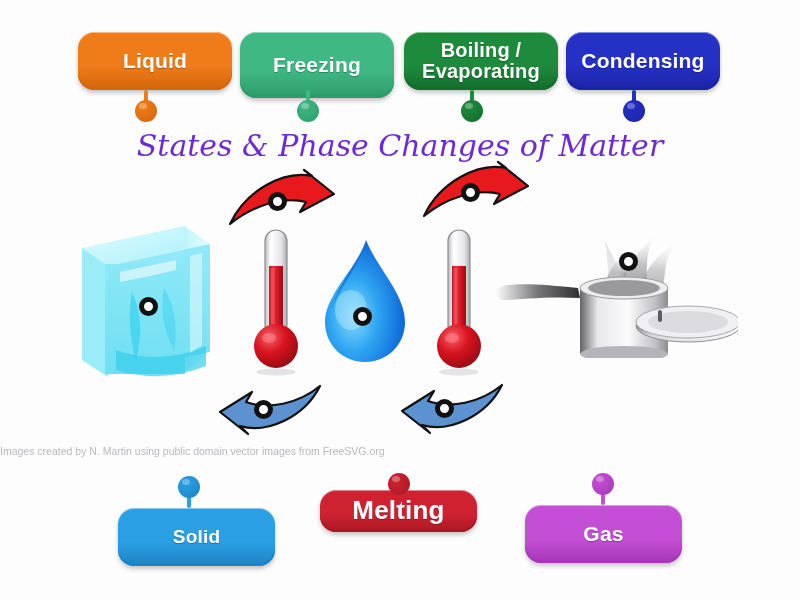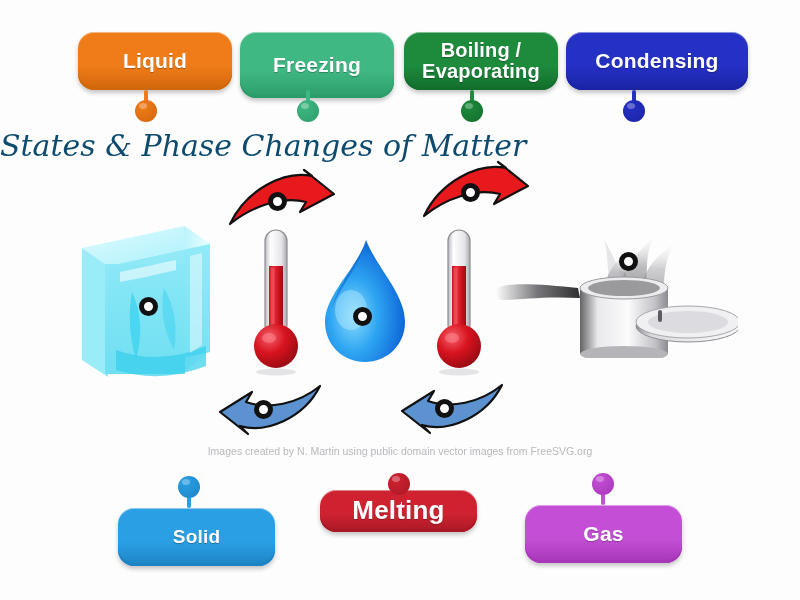--- a/index.html
+++ b/index.html
@@ -70,34 +70,34 @@
     border-radius: 50%;
     background: rgba(255,255,255,.30);
   }
 
   
   #title {
     position: absolute;
     left: 0;
     top: 128;
     width: 800px;
+    text-align: center;
     font-family: "DejaVu Serif", serif;
     font-size: 30px;
     font-style: italic;
-    color: #0c4a6e;
+    color: #6d28d9;
     white-space: nowrap;
   }
 
   
   #attribution {
     position: absolute;
     left: 0;
     top: 445px;
     width: 800px;
-    text-align: center;
     font-size: 10.5px;
     color: #b9b9bd;
   }
 
   
   .ring {
     position: absolute;
     width: 19px;
     height: 19px;
     border-radius: 50%;
@@ -131,21 +131,21 @@
         <div class="knob" style="background: radial-gradient(circle at 34% 30%, rgb(63, 184, 131), rgb(45, 156, 107)); top: 10px;"></div>
       </div>
       <div class="chip" style="left: 404px; top: 32px; width: 154px; height: 58px; font-size: 20px; background: linear-gradient(rgb(30, 138, 60) 0%, rgb(30, 138, 60) 58%, rgb(18, 110, 44) 100%); box-shadow: rgba(255, 255, 255, 0.45) 0px 1px 0px inset, rgb(18, 110, 44) 0px -3px 0px inset, rgba(0, 0, 0, 0.22) 0px 3px 4px;">
         <span class="chip-label">Boiling /
 Evaporating</span>
       </div>
       <div class="pin" style="left: 461px; top: 90px; height: 32px;">
         <div class="stem" style="background: rgb(30, 138, 60); top: 0px; height: 14px;"></div>
         <div class="knob" style="background: radial-gradient(circle at 34% 30%, rgb(30, 138, 60), rgb(18, 110, 44)); top: 10px;"></div>
       </div>
-      <div class="chip" style="left: 566px; top: 32px; width: 182px; height: 58px; font-size: 21px; background: linear-gradient(rgb(37, 48, 196) 0%, rgb(37, 48, 196) 58%, rgb(26, 35, 166) 100%); box-shadow: rgba(255, 255, 255, 0.45) 0px 1px 0px inset, rgb(26, 35, 166) 0px -3px 0px inset, rgba(0, 0, 0, 0.22) 0px 3px 4px;">
+      <div class="chip" style="left: 566px; top: 32px; width: 154px; height: 58px; font-size: 21px; background: linear-gradient(rgb(37, 48, 196) 0%, rgb(37, 48, 196) 58%, rgb(26, 35, 166) 100%); box-shadow: rgba(255, 255, 255, 0.45) 0px 1px 0px inset, rgb(26, 35, 166) 0px -3px 0px inset, rgba(0, 0, 0, 0.22) 0px 3px 4px;">
         <span class="chip-label">Condensing</span>
       </div>
       <div class="pin" style="left: 623px; top: 90px; height: 32px;">
         <div class="stem" style="background: rgb(37, 48, 196); top: 0px; height: 14px;"></div>
         <div class="knob" style="background: radial-gradient(circle at 34% 30%, rgb(37, 48, 196), rgb(26, 35, 166)); top: 10px;"></div>
       </div>
     </div>
 
   <div id="title" style="top: 128px;">States &amp; Phase Changes of Matter</div>
 

